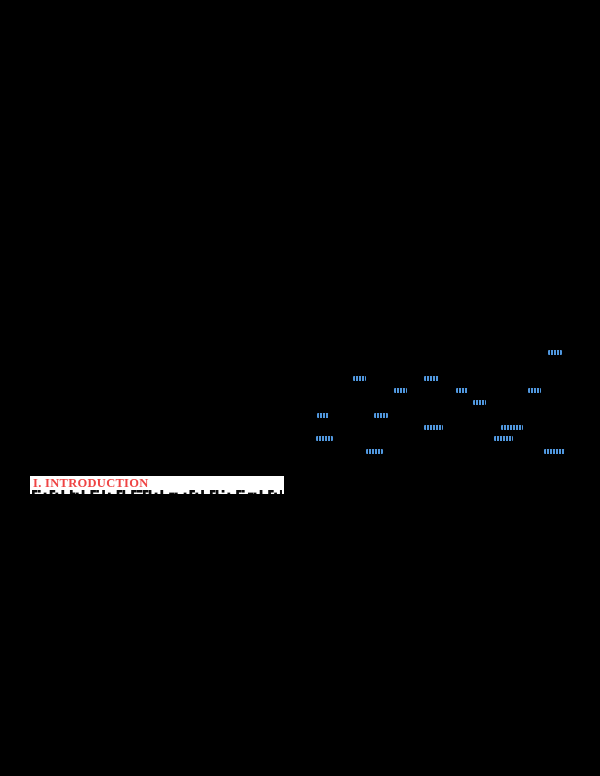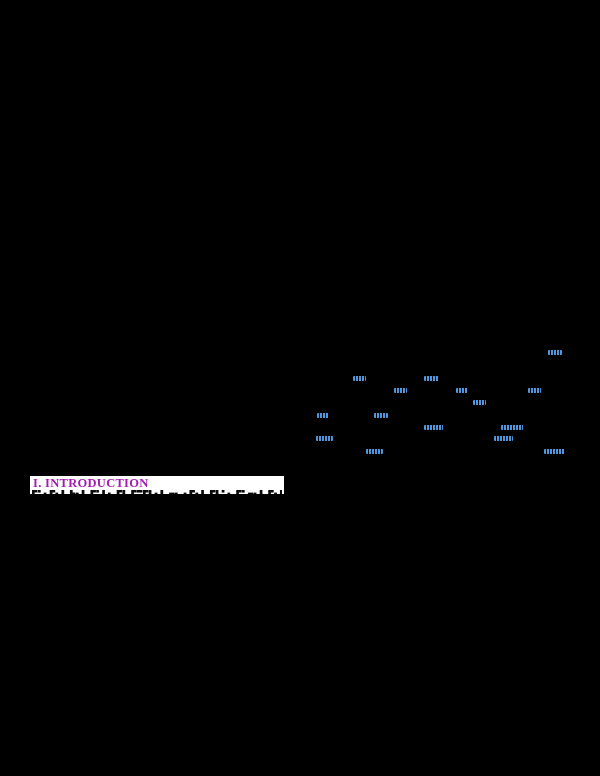--- a/index.html
+++ b/index.html
@@ -86,17 +86,17 @@
       <span class="hyperlink-fragment" style="left: 374px; top: 413px; width: 14px; color: rgb(85, 160, 234);"></span>
       <span class="hyperlink-fragment" style="left: 424px; top: 425px; width: 19px; color: rgb(85, 160, 234);"></span>
       <span class="hyperlink-fragment" style="left: 501px; top: 425px; width: 22px; color: rgb(85, 160, 234);"></span>
       <span class="hyperlink-fragment" style="left: 316px; top: 436px; width: 17px; color: rgb(85, 160, 234);"></span>
       <span class="hyperlink-fragment" style="left: 494px; top: 436px; width: 19px; color: rgb(85, 160, 234);"></span>
       <span class="hyperlink-fragment" style="left: 366px; top: 449px; width: 17px; color: rgb(85, 160, 234);"></span>
       <span class="hyperlink-fragment" style="left: 544px; top: 449px; width: 21px; color: rgb(85, 160, 234);"></span>
     </div>
 
   <div class="highlight-box" style="background: rgb(255, 255, 255);">
-    <span class="section-heading" style="color: #a21caf;">I.  INTRODUCTION</span>
+    <span class="section-heading" style="color: #ef4444;">I.  INTRODUCTION</span>
     <span class="clipped-line">▛▘▖▛▖▌ ▙▖▌ ▛▘▌▖ ▛▌ ▛▀▛▌▖▌ ▄▖ ▖▛▖▌ ▛▌▘▖ ▛▘▄▖▌ ▛▖▌ ▀▖</span>
   </div>
 
 </div>
 
 </body></html>

